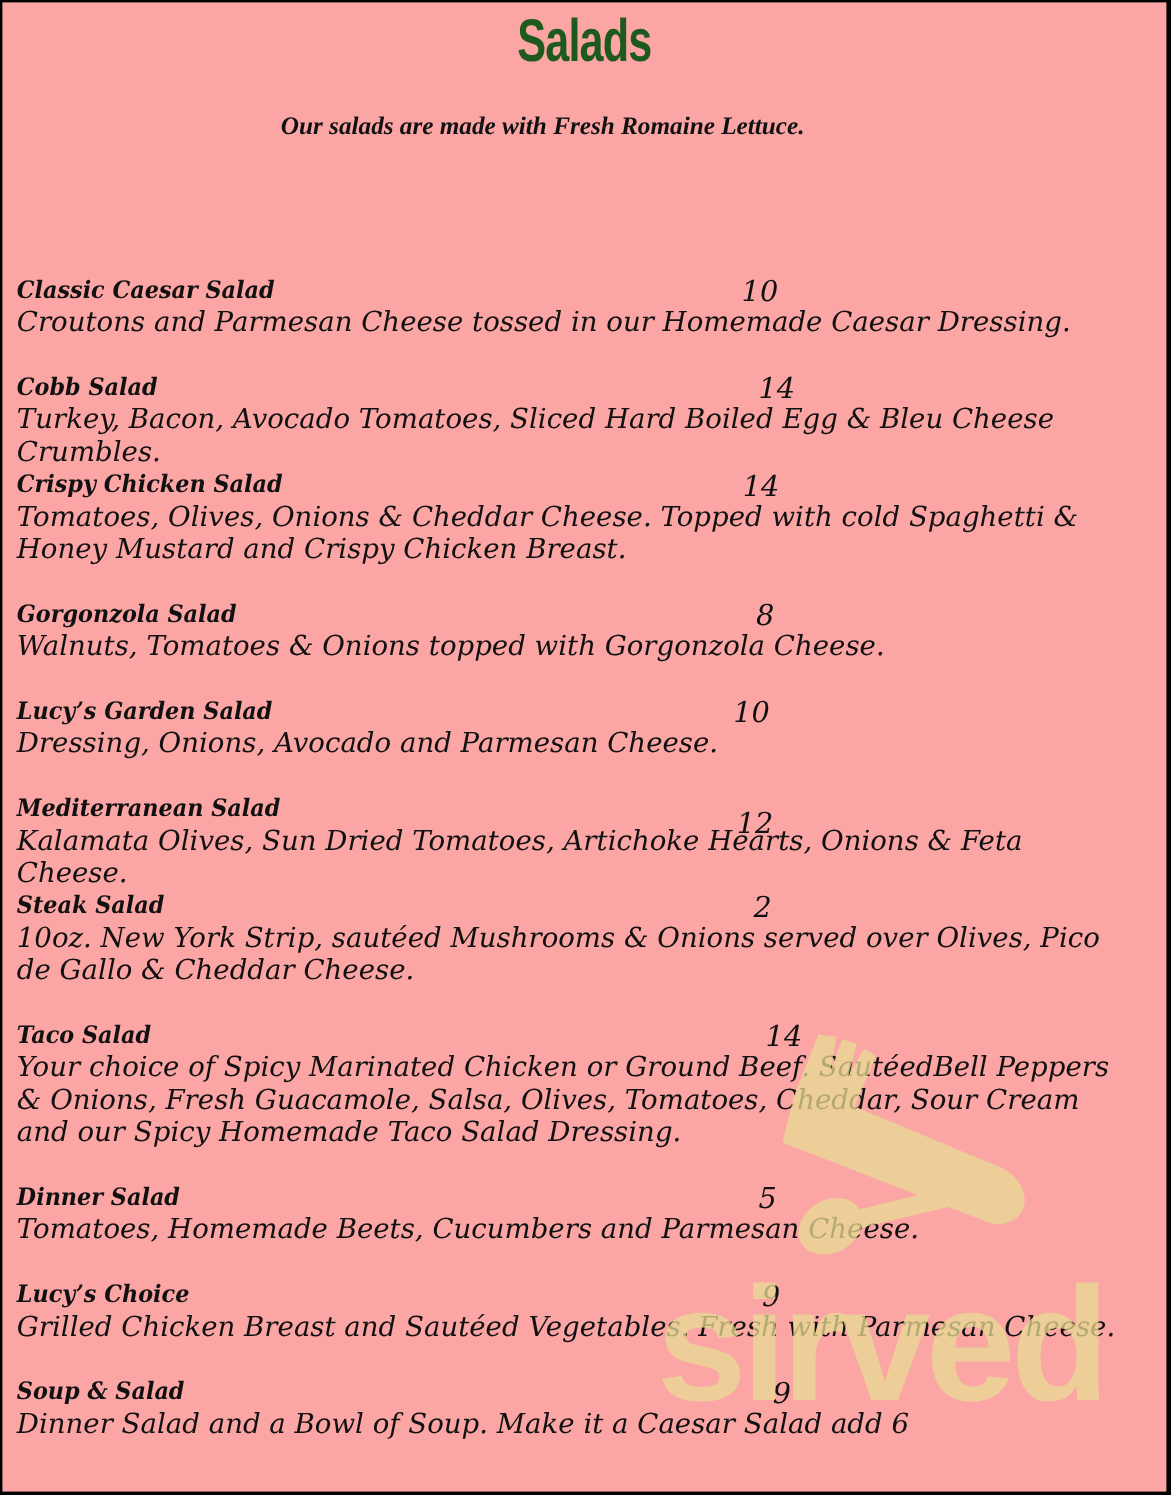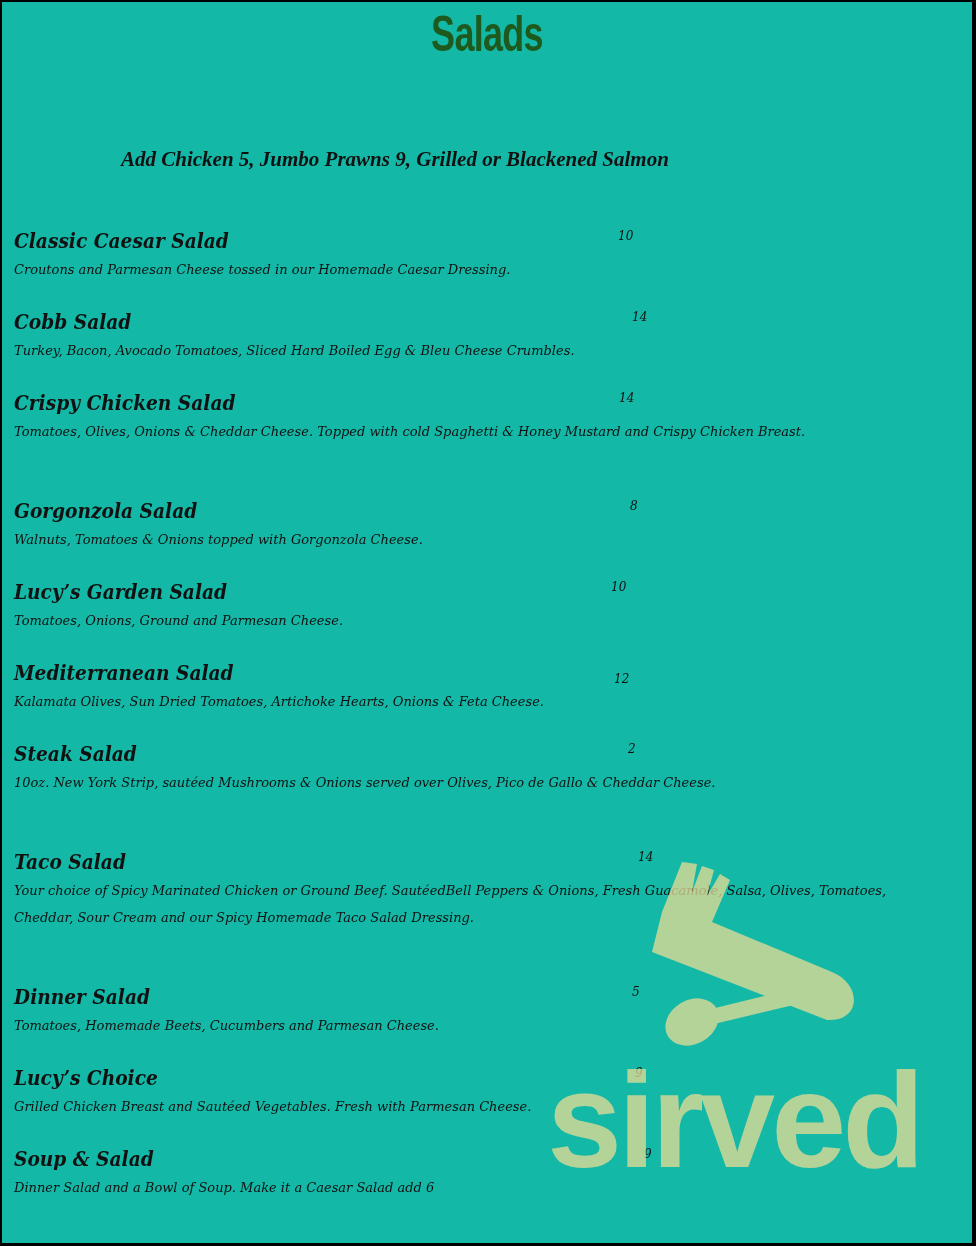--- a/index.html
+++ b/index.html
@@ -3,21 +3,21 @@
 <meta charset="utf-8">
 <style>
   html, body { margin:0; padding:0; }
   body {
     width:976px; height:1246px; overflow:hidden;
     background:#000;
     font-family:"DejaVu Serif", serif;
   }
   .page {
     position:absolute; left:2px; top:2px; width:970px; height:1241px;
-    background:#14b8a6;
+    background:#fca5a5;
     box-sizing:border-box;
   }
   .title {
     position:absolute; left:0; width:970px; top:2px; text-align:center;
     font-family:"Liberation Sans", sans-serif;
     font-weight:bold; font-size:50px; letter-spacing:-1px;
     color:#1e5a1e;
     transform:scaleX(0.72);
     transform-origin:center;
     line-height:60px;
@@ -30,40 +30,40 @@
   .item { position:absolute; left:12px; width:940px; }
   .item-name {
     position:absolute; left:0; top:0;
     font-family:"DejaVu Serif", serif; font-style:italic; font-weight:bold;
     font-size:20px; color:#111; white-space:nowrap;
     transform:scaleX(0.93); transform-origin:left;
   }
   .item-price {
     position:absolute; top:0;
     font-family:"DejaVu Serif", serif; font-style:italic;
-    font-size:12px; color:#111; white-space:nowrap;
+    font-size:24px; color:#111; white-space:nowrap;
   }
   .item-desc {
     position:absolute; left:0; top:27px; width:930px;
     font-family:"DejaVu Serif", serif; font-style:italic;
-    font-size:13px; line-height:27px; color:#111;
+    font-size:23px; line-height:27px; color:#111;
   }
   .watermark {
     position:absolute; left:540px; top:850px; width:390px; height:330px;
     pointer-events:none;
   }
 </style>
 </head>
 <body>
 
 <div class="page">
 
   <div class="title">Salads</div>
 
-  <div class="subtitle" style="left:119px; top:145px;">Add Chicken 5, Jumbo Prawns 9, Grilled or Blackened Salmon</div>
+  <div class="subtitle" style="left:232px; top:91px;">Our salads are made with Fresh Romaine Lettuce.</div>
 
   <div class="item" style="top:227px;">
     <div class="item-name">Classic Caesar Salad</div>
     <div class="item-price" style="left:604px;">10</div>
     <div class="item-desc">Croutons and Parmesan Cheese tossed in our Homemade Caesar Dressing.</div>
   </div>
 
   <div class="item" style="top:308px;">
     <div class="item-name">Cobb Salad</div>
     <div class="item-price" style="left:618px;">14</div>
@@ -78,21 +78,21 @@
 
   <div class="item" style="top:497px;">
     <div class="item-name">Gorgonzola Salad</div>
     <div class="item-price" style="left:616px;">8</div>
     <div class="item-desc">Walnuts, Tomatoes &amp; Onions topped with Gorgonzola Cheese.</div>
   </div>
 
   <div class="item" style="top:578px;">
     <div class="item-name">Lucy’s Garden Salad</div>
     <div class="item-price" style="left:597px;">10</div>
-    <div class="item-desc">Tomatoes, Onions, Ground and Parmesan Cheese.</div>
+    <div class="item-desc">Dressing, Onions, Avocado and Parmesan Cheese.</div>
   </div>
 
   <div class="item" style="top:659px;">
     <div class="item-name">Mediterranean Salad</div>
     <div class="item-price" style="left:600px;margin-top:11px;">12</div>
     <div class="item-desc">Kalamata Olives, Sun Dried Tomatoes, Artichoke Hearts, Onions &amp; Feta Cheese.</div>
   </div>
 
   <div class="item" style="top:740px;">
     <div class="item-name">Steak Salad</div>

